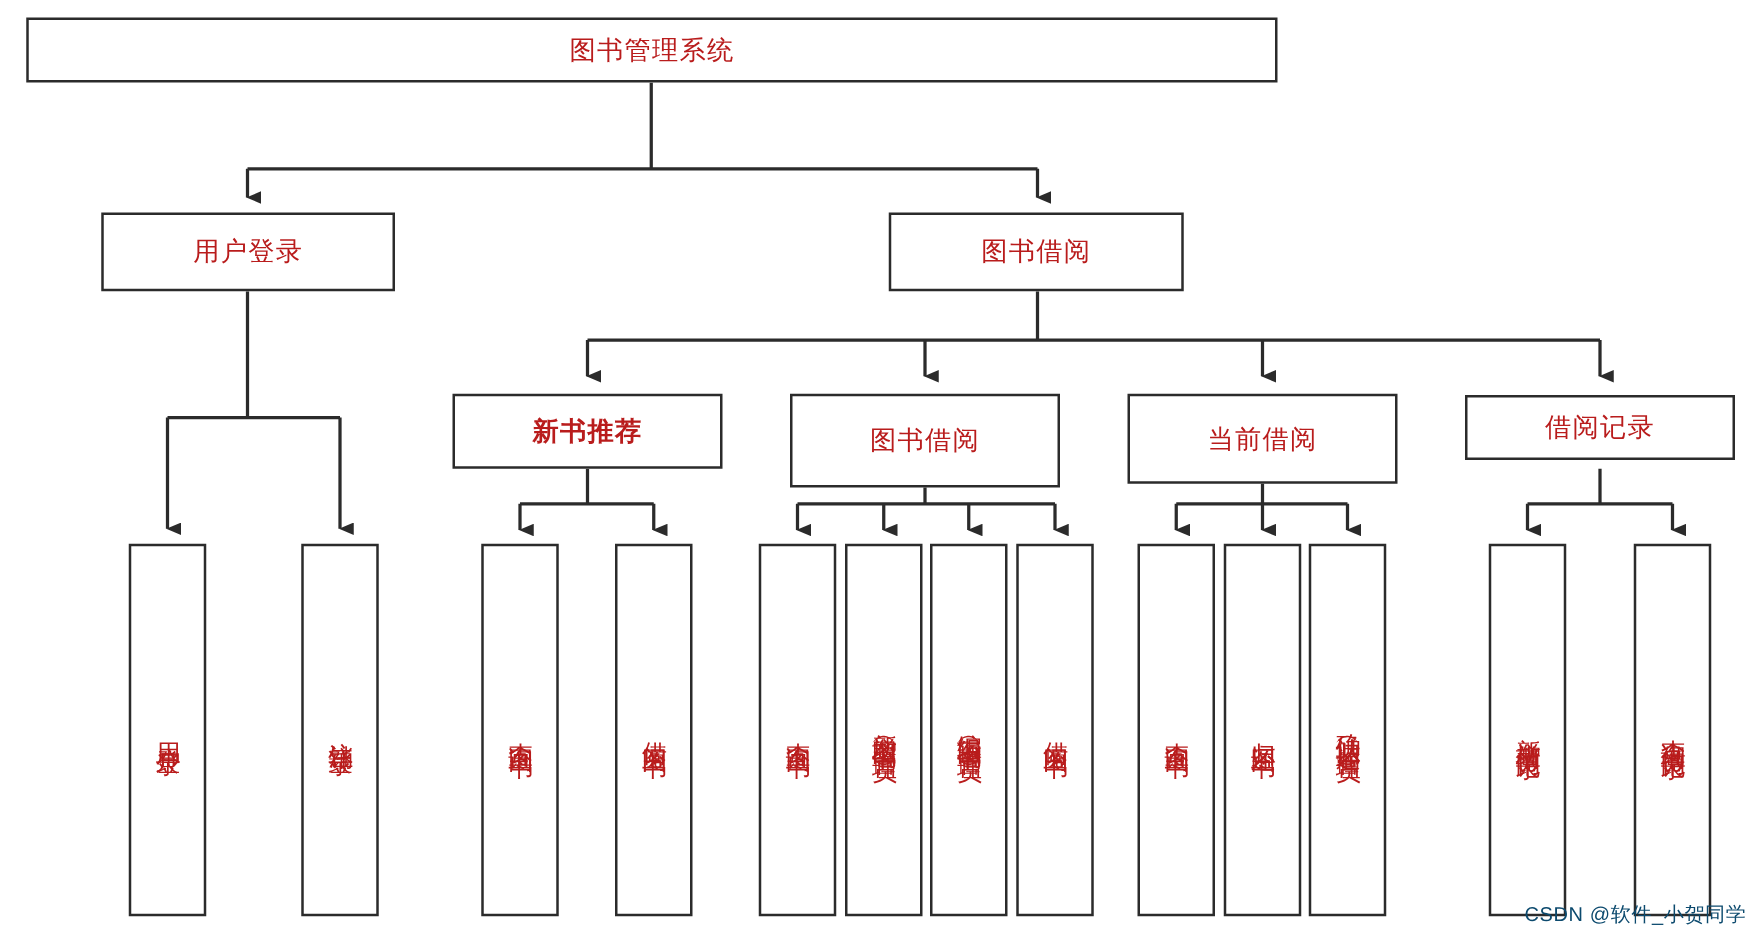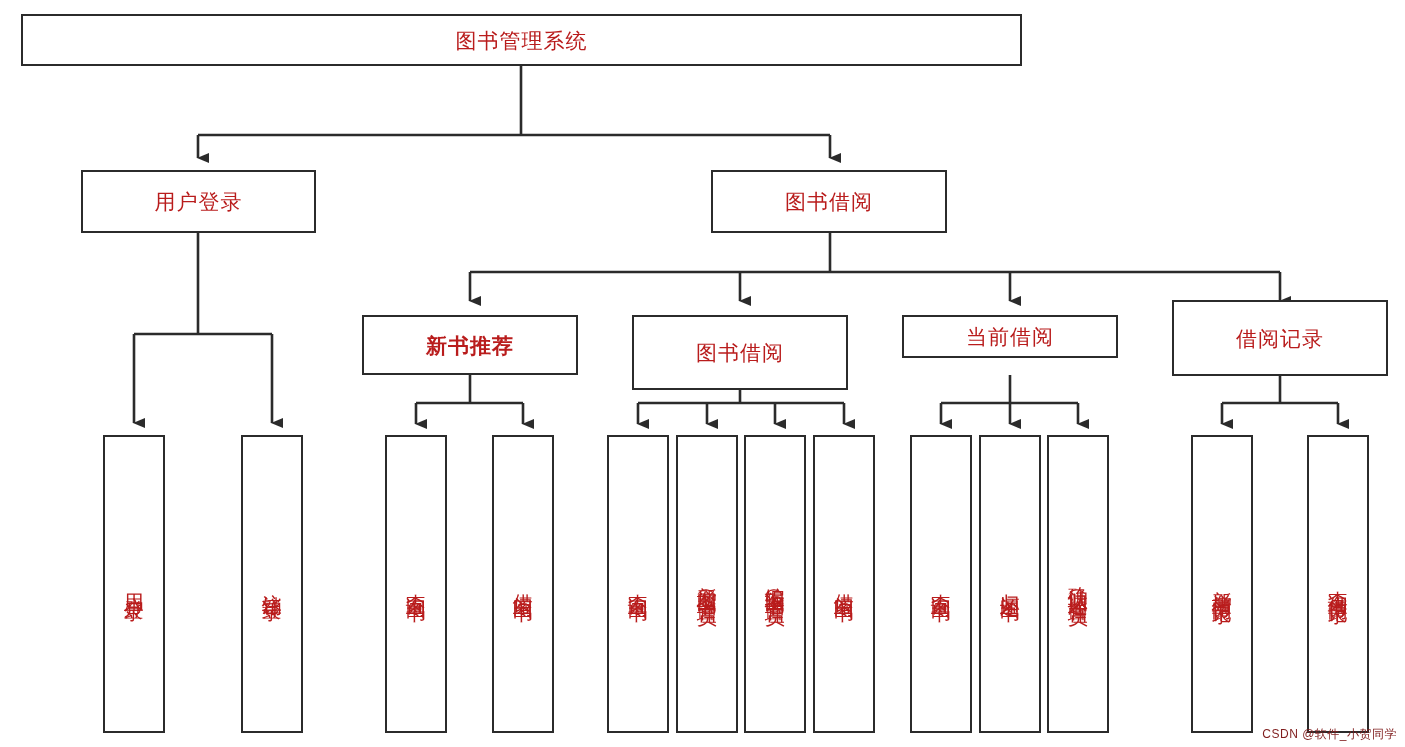--- a/index.html
+++ b/index.html
@@ -20,21 +20,21 @@
     writing-mode:vertical-rl;
     text-orientation:upright;
     letter-spacing:3px;
     white-space:nowrap;
     text-align:center;
   }
   .htext{white-space:nowrap;letter-spacing:1px;}
 
   #watermark{
     position:absolute;right:8px;bottom:4px;
-    font-size:12px;color:#7f1d1d;letter-spacing:.5px;
+    font-size:16px;color:#0c4a6e;letter-spacing:.5px;
     white-space:nowrap;
     font-family:"Liberation Sans","DejaVu Sans",sans-serif;
   }
 </style>
 </head>
 <body>
 
 <svg id="canvas" viewBox="0 0 1405 747" xmlns="http://www.w3.org/2000/svg">
   <defs>
     <marker id="arw" markerWidth="10" markerHeight="12" refX="5" refY="11" orient="auto" markerUnits="userSpaceOnUse">
@@ -95,24 +95,24 @@
 <div class="node h" style="left:711px;top:170px;width:236px;height:63px;">
   <span class="htext">图书借阅</span>
 </div>
 
 <div class="node h" style="left:362px;top:315px;width:216px;height:60px;font-weight:bold;">
   <span class="htext">新书推荐</span>
 </div>
 <div class="node h" style="left:632px;top:315px;width:216px;height:75px;">
   <span class="htext">图书借阅</span>
 </div>
-<div class="node h" style="left:902px;top:315px;width:216px;height:43px;">
+<div class="node h" style="left:902px;top:315px;width:216px;height:72px;">
   <span class="htext">当前借阅</span>
 </div>
-<div class="node h" style="left:1172px;top:300px;width:216px;height:76px;">
+<div class="node h" style="left:1172px;top:316px;width:216px;height:52px;">
   <span class="htext">借阅记录</span>
 </div>
 
 <div class="node v" style="left:103px;top:435px;width:62px;height:298px;">
   <span class="vtext">用户登录</span>
 </div>
 <div class="node v" style="left:241px;top:435px;width:62px;height:298px;">
   <span class="vtext">注销登录</span>
 </div>
 

